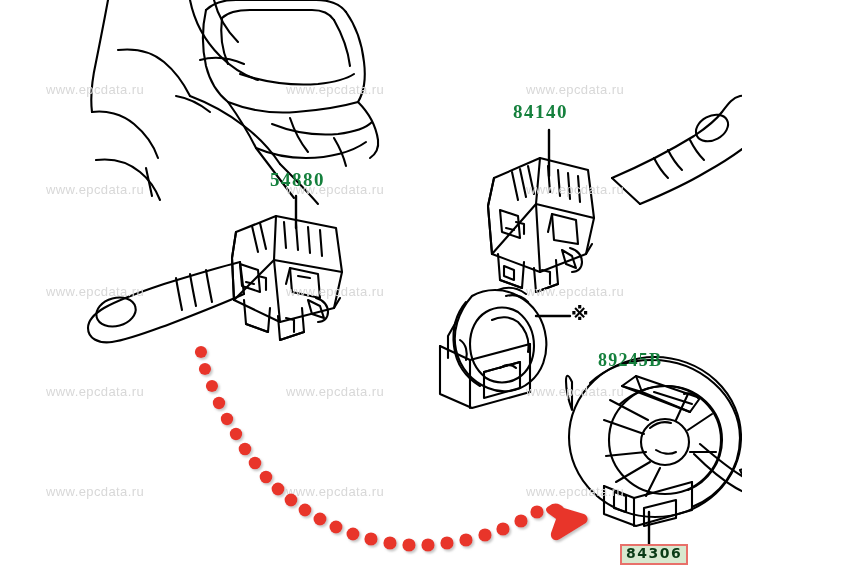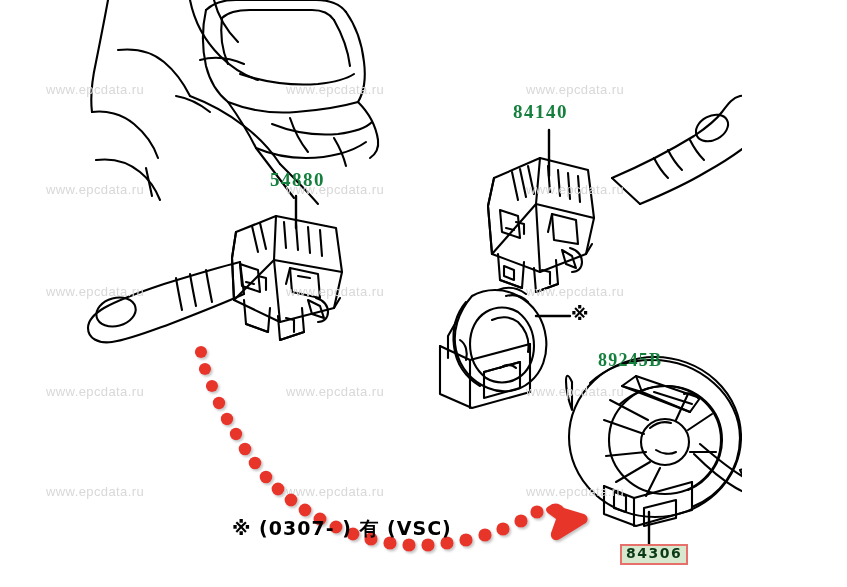--- a/index.html
+++ b/index.html
@@ -363,16 +363,15 @@
     <div class="part-label" style="left:513px; top:101px;">84140</div>
 
     <div class="part-label" style="left:270px; top:169px;">54880</div>
 
     <div class="marker-note" style="left:571px; top:303px;">※</div>
     <div class="part-label small" style="left:598px; top:303px;">89245B</div>
 
     <div class="highlight-label" style="left:620px; top:544px;">84306</div>
 
 
-    <div class="note-text" style="left:232px; top:516px;">※ (0307-    ) 有 (VSC)</div>
 
   </div>
 </div>
 
 </body></html>

